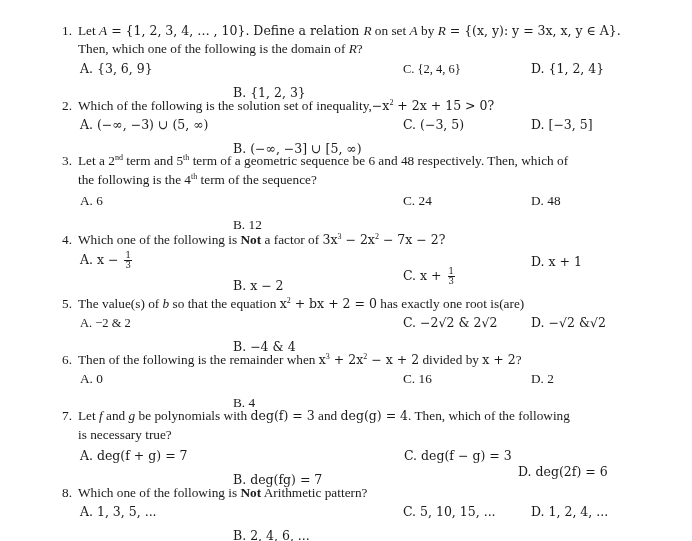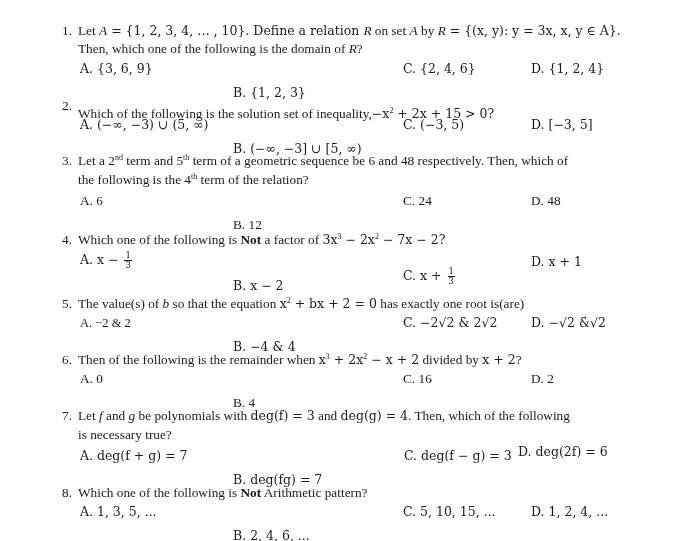--- a/index.html
+++ b/index.html
@@ -26,37 +26,37 @@
 </style>
 </head>
 <body>
 
 <div class="q" style="top:22px;">
   <span class="line num" style="top:0;">1.</span>
   <span class="line txt" style="top:0;"><span>Let </span><i class="v">A</i><span class="m"> = {1, 2, 3, 4, … , 10}. Define a relation </span><i class="v">R</i><span> on set </span><i class="v">A</i><span> by </span><i class="v">R</i><span class="m"> = {(x, y): y = 3x, x, y ∈ A}.</span></span>
   <span class="line txt" style="top:18px;"><span>Then, which one of the following is the domain of </span><i class="v">R</i><span>?</span></span>
   <span class="opt oa m" style="top:38px;">A. {3, 6, 9}</span>
   <span class="opt ob m" style="top:38px;">B. {1, 2, 3}</span>
-  <span class="opt oc m" style="top:38px;">C. {2, 4, 6}</span>
+  <span class="opt oc m" style="top:38px;font-family:Liberation Serif, serif;">C. {2, 4, 6}</span>
   <span class="opt od m" style="top:38px;">D. {1, 2, 4}</span>
 </div>
 
 <div class="q" style="top:97px;">
   <span class="line num" style="top:0;">2.</span>
-  <span class="line txt" style="top:8px;text-align:center;"><span>Which of the following is the solution set of inequality,</span><span class="m">−x</span><sup>2</sup><span class="m"> + 2x + 15 &gt; 0?</span></span>
+  <span class="line txt" style="top:0;text-align:center;"><span>Which of the following is the solution set of inequality,</span><span class="m">−x</span><sup>2</sup><span class="m"> + 2x + 15 &gt; 0?</span></span>
   <span class="opt oa m" style="top:19px;">A. (−∞, −3) ∪ (5, ∞)</span>
   <span class="opt ob m" style="top:19px;">B. (−∞, −3] ∪ [5, ∞)</span>
   <span class="opt oc m" style="top:19px;">C. (−3, 5)</span>
   <span class="opt od m" style="top:19px;">D. [−3, 5]</span>
 </div>
 
 <div class="q" style="top:152px;">
   <span class="line num" style="top:0;">3.</span>
   <span class="line txt" style="top:0;"><span>Let a 2</span><sup>nd</sup><span> term and 5</span><sup>th</sup><span> term of a geometric sequence be 6 and 48 respectively. Then, which of</span></span>
-  <span class="line txt" style="top:19px;"><span>the following is the 4</span><sup>th</sup><span> term of the relation?</span></span>
+  <span class="line txt" style="top:19px;"><span>the following is the 4</span><sup>th</sup><span> term of the sequence?</span></span>
   <span class="opt oa" style="top:40px;">A. 6</span>
   <span class="opt ob" style="top:40px;">B. 12</span>
   <span class="opt oc" style="top:40px;">C. 24</span>
   <span class="opt od" style="top:40px;">D. 48</span>
 </div>
 
 <div class="q" style="top:231px;">
   <span class="line num" style="top:0;">4.</span>
   <span class="line txt" style="top:0;"><span>Which one of the following is </span><b>Not</b><span> a factor of </span><span class="m">3x</span><sup>3</sup><span class="m"> − 2x</span><sup>2</sup><span class="m"> − 7x − 2?</span></span>
   <span class="opt oa m" style="top:20px;"><span>A. x − </span><span class="frac">
@@ -89,21 +89,21 @@
   <span class="opt od" style="top:19px;">D. 2</span>
 </div>
 
 <div class="q" style="top:407px;">
   <span class="line num" style="top:0;">7.</span>
   <span class="line txt" style="top:0;"><span>Let </span><i class="v">f</i><span> and </span><i class="v">g</i><span> be polynomials with </span><span class="m">deg(f) = 3</span><span> and </span><span class="m">deg(g) = 4</span><span>. Then, which of the following</span></span>
   <span class="line txt" style="top:19px;">is necessary true?</span>
   <span class="opt oa m" style="top:40px;">A. deg(f + g) = 7</span>
   <span class="opt ob m" style="top:40px;">B. deg(fg) = 7</span>
   <span class="opt m" style="top:40px; left:336px;margin-left:6px;">C. deg(f − g) = 3</span>
-  <span class="opt m" style="top:36px; left:456px;">D. deg(2f) = 6</span>
+  <span class="opt m" style="top:56px; left:456px;">D. deg(2f) = 6</span>
 </div>
 
 <div class="q" style="top:484px;">
   <span class="line num" style="top:0;">8.</span>
   <span class="line txt" style="top:0;"><span>Which one of the following is </span><b>Not</b><span> Arithmetic pattern?</span></span>
   <span class="opt oa m" style="top:19px;">A. 1, 3, 5, ...</span>
   <span class="opt ob m" style="top:19px;text-align:right;">B. 2, 4, 6, ...</span>
   <span class="opt oc m" style="top:19px;">C. 5, 10, 15, ...</span>
   <span class="opt od m" style="top:19px;">D. 1, 2, 4, ...</span>
 </div>

